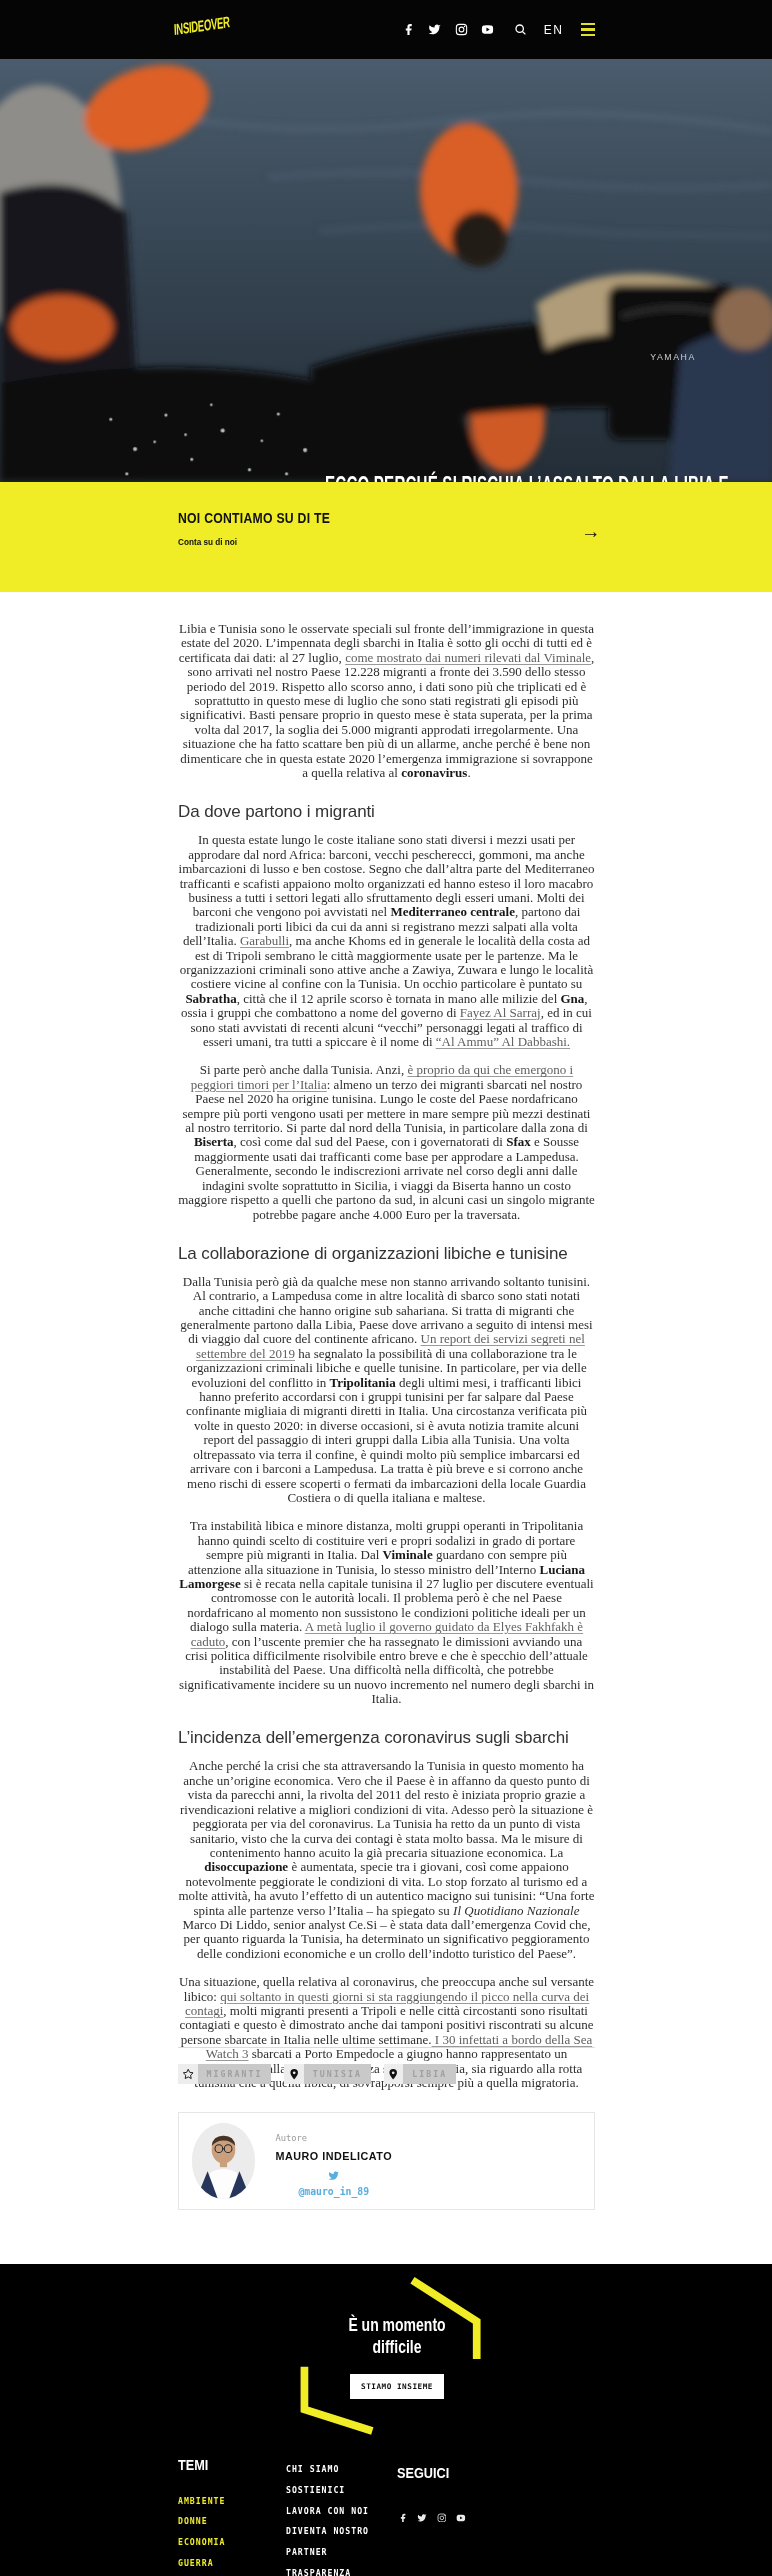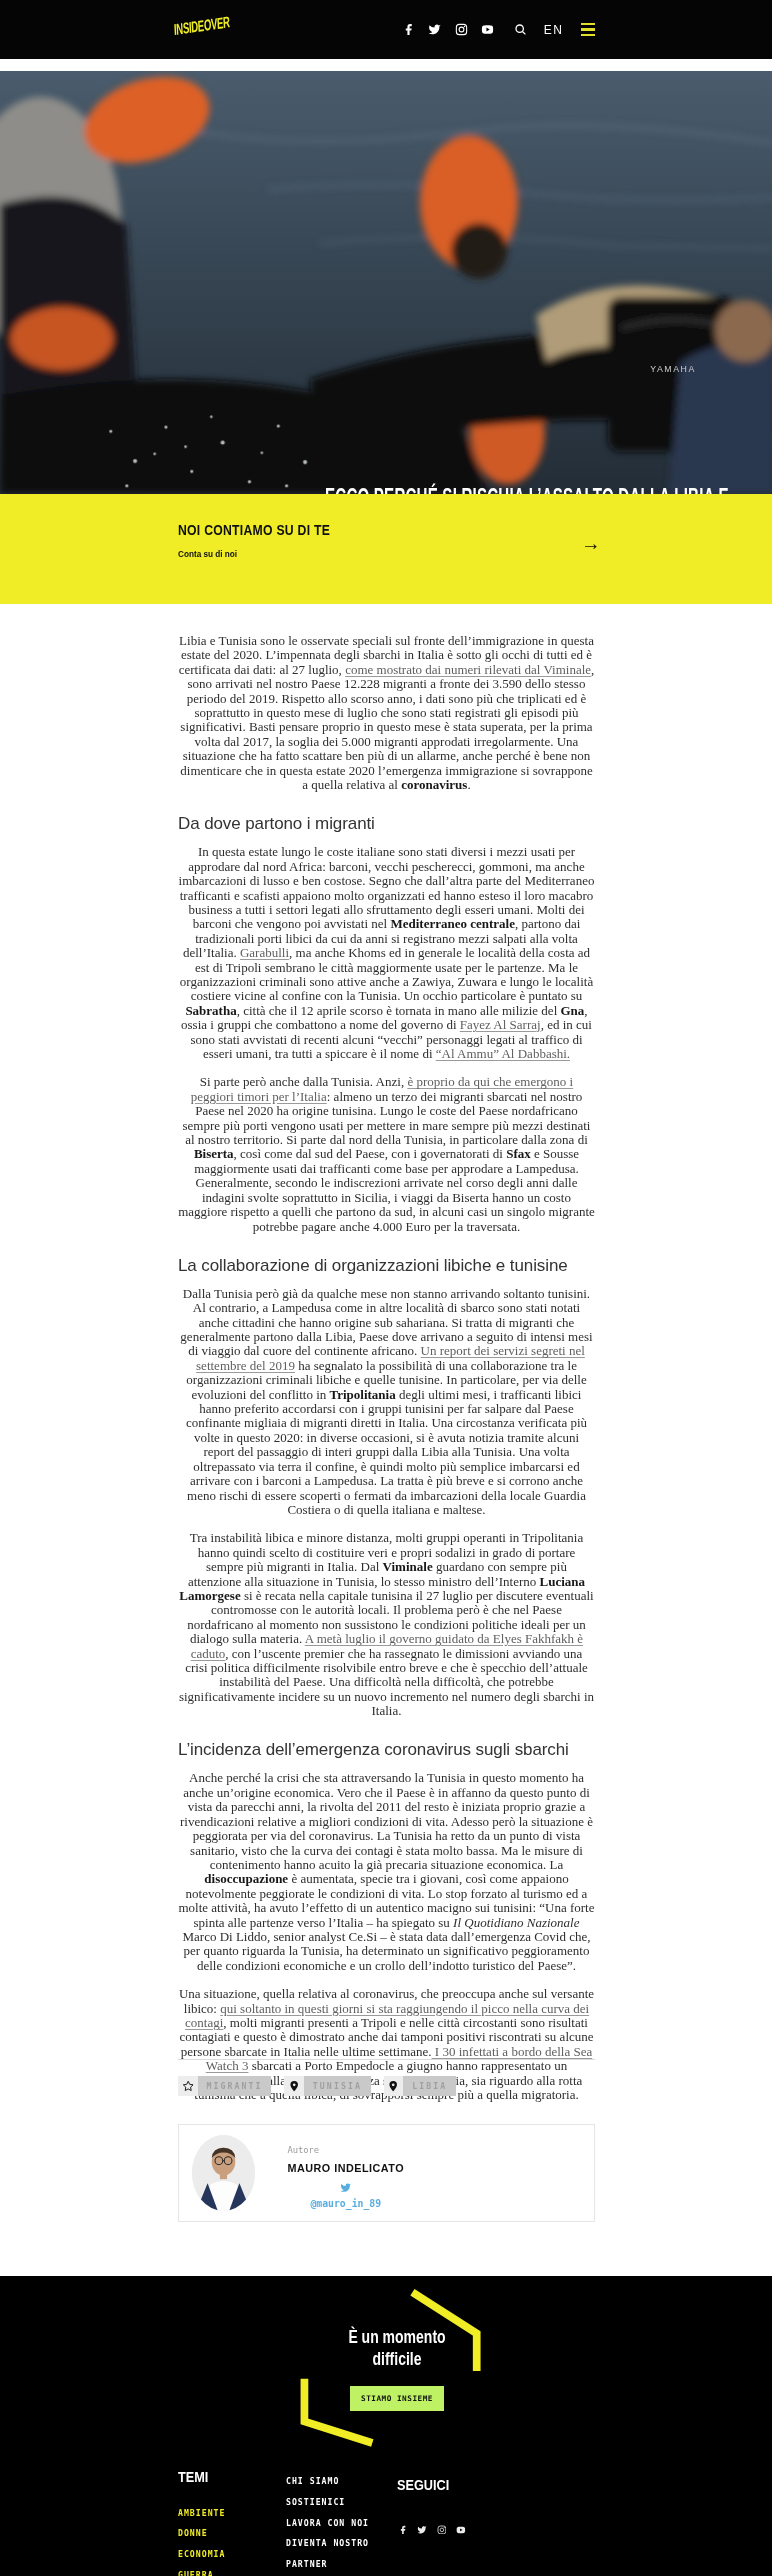--- a/index.html
+++ b/index.html
@@ -16,21 +16,21 @@
     transform:rotate(-8deg) scaleX(.62) skewX(-8deg); transform-origin:0 50%; cursor:pointer; }
   .head-right { margin-left:auto; display:flex; align-items:center; gap:12.4px; }
   .hicon { width:14px; height:14px; display:flex; align-items:center; justify-content:center; cursor:pointer; }
   .hicon svg { width:13px; height:13px; }
   .search-gap { margin-left:6.2px; }
   .lang { color:#fff; font-size:12px; letter-spacing:1.5px; margin:0 5.2px 0 4.1px; cursor:pointer; }
   .burger { display:flex; flex-direction:column; gap:3.1px; cursor:pointer; padding:2.1px 0; }
   .burger span { width:14px; height:2.1px; background:#E3E02B; display:block; }
 
   
-  .hero { height:423px; position:relative; background:#2b3742; overflow:hidden;margin-top:12px; }
+  .hero { height:423px; position:relative; background:#2b3742; overflow:hidden; }
   .hero svg.scene { position:absolute; inset:0; width:100%; height:100%; }
   .hero-title { position:absolute; left:325px; top:394px; color:#fff; font-weight:700;
     font-size:24px; line-height:32px; letter-spacing:0.3px;
     transform:scaleX(.63); transform-origin:0 0; }
   .hero-title span { display:block; white-space:nowrap; }
 
   
   .support { height:110px; background:#F0ED26; position:relative; cursor:pointer; }
   .support-title { position:absolute; left:178px; top:28px; font-size:14.4px; font-weight:800;
     color:#101010; transform:scaleX(.85); transform-origin:0 0; letter-spacing:0.3px; }
@@ -59,37 +59,37 @@
 
   .divider { position:absolute; left:178px; width:417px; top:1455px; border-top:0.5px solid #dcdcdc; }
   .tags { position:absolute; left:178px; top:1472px; display:flex; gap:13px; }
   .tag { display:flex; cursor:pointer;border-radius:8px; }
   .tag-icon { width:19.6px; height:19.6px; background:#ededed; display:flex; align-items:center; justify-content:center; }
   .tag-icon svg { width:12.4px; height:12.4px; }
   .tag-label { height:19.6px; background:#c9c9c9; color:#a0a0a0; display:flex; align-items:center;
     padding:0 8.8px; font-family:"DejaVu Sans Mono", monospace; font-weight:700; font-size:8.2px; letter-spacing:2.1px; }
 
   .author-card { position:absolute; left:178px; top:1520px; width:417px; height:98px;
-    border:0.5px solid #e6e6e6; background:#fff; display:flex; padding:10.3px 13.4px; gap:32px; }
+    border:0.5px solid #e6e6e6; background:#fff; display:flex; padding:10.3px 13.4px; gap:20px; }
   .avatar { width:63px; height:76px; border-radius:50%; overflow:hidden; background:#ececec; flex:0 0 auto; }
   .author-info { padding-top:9.3px; }
   .author-label { color:#9b9b9b; font-size:8.8px; font-family:"DejaVu Sans Mono", monospace; }
   .author-name { color:#111; font-weight:800; font-size:10.8px; letter-spacing:0.5px; margin-top:7.7px; }
   .author-handle { margin-top:8.2px; display:flex; align-items:center; gap:4.1px; color:#58AEDF;
     font-family:"DejaVu Sans Mono", monospace; font-weight:700; font-size:9.8px; cursor:pointer;flex-direction:column; }
   .author-handle svg { width:11.3px; height:11.3px; }
 
   
   .bottom { position:relative; height:356px; background:#000; }
   .cta { position:absolute; left:289px; top:10.3px; width:216px; height:170px; }
   .cta svg.brackets { position:absolute; inset:0; width:100%; height:100%; }
   .cta-title { position:absolute; left:0; right:0; top:41px; text-align:center; color:#fff;
     font-weight:700; font-size:17.5px; line-height:21.6px; }
   .cta-title span { display:block; transform:scaleX(.8); }
-  .cta-btn { position:absolute; left:61px; top:100px; width:94px; height:25px; background:#bef264;
+  .cta-btn { position:absolute; left:61px; top:100px; width:94px; height:25px; background:#ffffff;
     color:#111; display:flex; align-items:center; justify-content:center;
     font-family:"DejaVu Sans Mono", monospace; font-weight:700; font-size:7.7px; letter-spacing:0.5px; cursor:pointer; }
 
   .fcol-h { color:#fff; font-weight:800; font-size:15.5px; transform:scaleX(.82); transform-origin:0 0; }
   .temi-col { position:absolute; left:178px; top:192px; }
   .about-col { position:absolute; left:286px; top:200px; }
   .seguici-col { position:absolute; left:397px; top:200px; }
   .flist { list-style:none; margin:21.6px 0 0; padding:0; }
   .about-col .flist { margin-top:0; }
   .flist li { font-family:"DejaVu Sans Mono", monospace; font-weight:700; font-size:8.2px;

